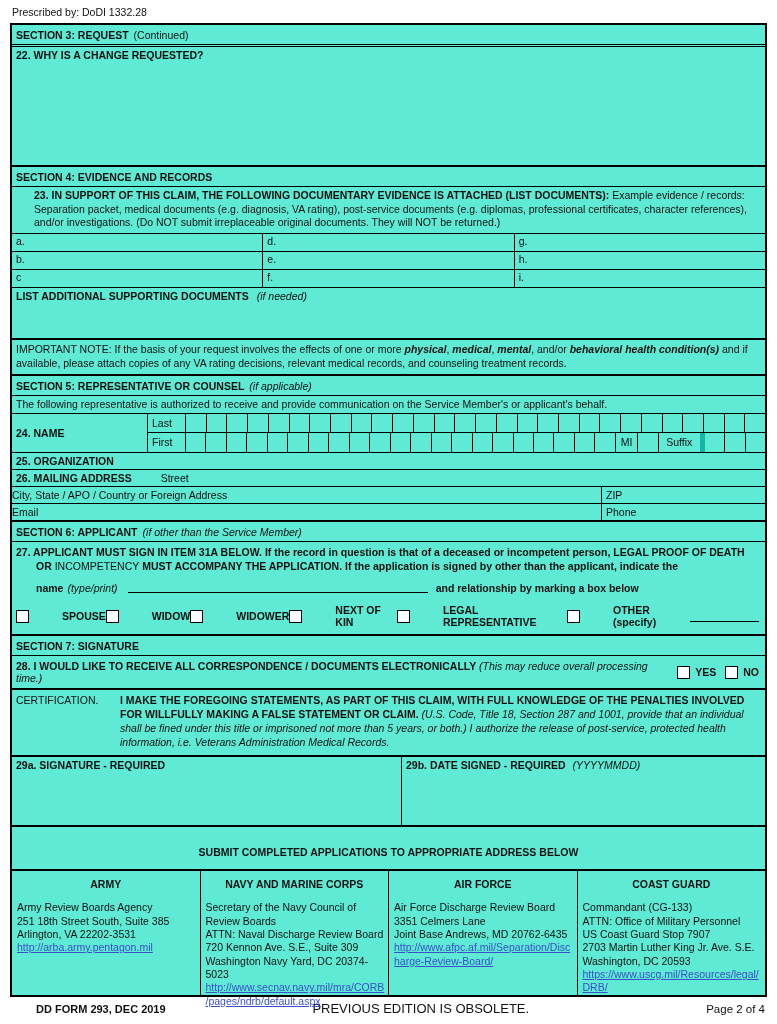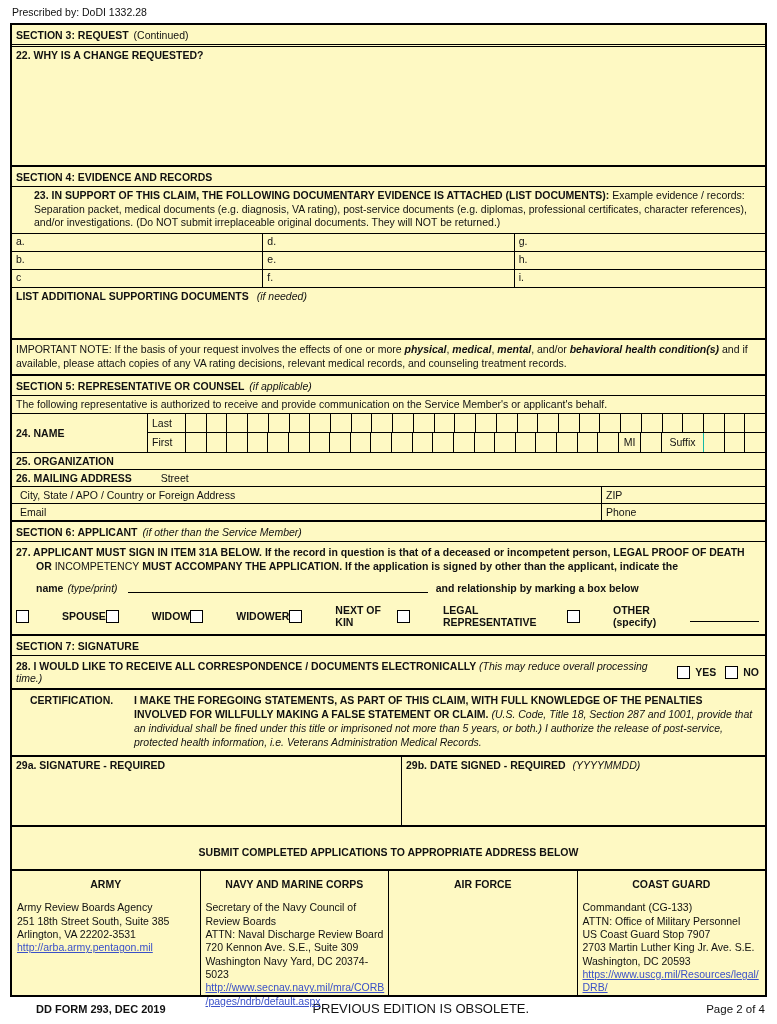--- a/index.html
+++ b/index.html
@@ -6,21 +6,21 @@
   html, body { margin:0; padding:0; }
   body {
     width: 777px; height: 1024px; overflow: hidden;
     background: #fff; color: #111;
     font-family: "Liberation Sans", sans-serif;
     font-size: 10.5px;
   }
   .page { padding: 4px 10px 0 10px; }
   .prescribed { font-size: 10.5px; padding: 2px 2px 5px 2px; }
 
-  .form { border: 2px solid #000; background: #fef9c3; }
+  .form { border: 2px solid #000; background: #5eead4; }
   .row { border-bottom: 1px solid #000; padding: 2px 4px; position: relative; }
   .row.bb2 { border-bottom-width: 2px; }
   .row.bbd { border-bottom: 3px double #000; }
   .row:last-child { border-bottom: none; }
 
   .b { font-weight: bold; }
   .i { font-style: italic; }
   .qual { margin-left: 5px; }
   .seg-b { font-weight: bold; }
   .seg-i { font-style: italic; }
@@ -45,24 +45,24 @@
   
   .ngrid { padding: 0; display: flex; }
   .ng-left { width: 136px; border-right: 1px solid #000; display: flex; align-items: center; padding-left: 4px; font-weight: bold; }
   .ng-right { flex: 1; display: flex; flex-direction: column; }
   .ng-row { display: flex; height: 19px; }
   .ng-row:first-child { border-bottom: 1px solid #000; }
   .ng-label { width: 38px; border-right: 1px solid #000; display: flex; align-items: center; padding-left: 4px; flex: none; }
   .ng-box { flex: 1; border-right: 1px solid #000; }
   .ng-box:last-child { border-right: none; }
   .ng-mi { flex: 1.1; border-right: 1px solid #000; display: flex; align-items: center; justify-content: center; }
-  .ng-suffix { flex: 2.1; border-right: 1px solid #14b8a6; display: flex; align-items: center; justify-content: center; }
+  .ng-suffix { flex: 2.1; border-right: 5px solid #14b8a6; display: flex; align-items: center; justify-content: center; }
 
   .split { padding: 0; display: flex; }
-  .split .left { flex: 1; padding: 2px 8px; }
+  .split .left { flex: 1; padding: 2px 0; }
   .split .right { width: 164px; border-left: 1px solid #000; padding: 2px 4px; }
   .street { margin-left: 26px; }
 
   
   .r27 { padding: 3px 4px 6px 4px; }
   .p27 { padding-left: 20px; text-indent: -20px; line-height: 1.4; }
   .name-line { display: flex; align-items: flex-end; margin: 7px 0 8px 20px; }
   .name-label { flex: none; font-weight: bold; }
   .fill-line { flex: none; width: 300px; border-bottom: 1px solid #000; height: 12px; margin: 0 8px 1px 10px; }
   .rel-label { flex: none; font-weight: bold; }
@@ -73,21 +73,21 @@
   .other-line { width: 72px; border-bottom: 1px solid #000; height: 12px; }
 
   
   .r28 { display: flex; align-items: center; padding: 4px 6px 4px 4px; }
   .r28-text { flex: 1; }
   .yn { display: flex; align-items: center; margin-left: 9px; }
   .yn .cb { margin-right: 5px; }
 
   
   .cert { display: flex; padding: 4px 8px 6px 4px; line-height: 1.32; }
-  .cert-label { width: 104px; flex: none; font-weight: bold; margin-left: 14px; }
+  .cert-label { width: 104px; flex: none; font-weight: normal; }
   .cert-body { flex: 1; }
 
   
   .r29 { padding: 0; display: flex; height: 70px; }
   .r29 .c29a { width: 390px; border-right: 1px solid #000; padding: 2px 4px; }
   .r29 .c29b { flex: 1; padding: 2px 4px; }
 
   .submit-hdr { height: 44px; text-align: center; font-weight: bold; padding-top: 19px; }
 
   
@@ -337,20 +337,26 @@
           <div class="addr-body">
             <div class="addr-line">Secretary of the Navy Council of Review Boards</div>
             <div class="addr-line">ATTN:  Naval Discharge Review Board</div>
             <div class="addr-line">720 Kennon Ave. S.E., Suite 309</div>
             <div class="addr-line">Washington Navy Yard, DC 20374-5023</div>
             <a class="addr-link">http://www.secnav.navy.mil/mra/CORB/pages/ndrb/default.aspx</a>
           </div>
         </div>
         <div class="addr-col">
           <div class="addr-head">AIR FORCE</div>
+          <div class="addr-body">
+            <div class="addr-line">Air Force Discharge Review Board</div>
+            <div class="addr-line">3351 Celmers Lane</div>
+            <div class="addr-line">Joint Base Andrews, MD 20762-6435</div>
+            <a class="addr-link">http://www.afpc.af.mil/Separation/Discharge-Review-Board/</a>
+          </div>
         </div>
         <div class="addr-col">
           <div class="addr-head">COAST GUARD</div>
           <div class="addr-body">
             <div class="addr-line">Commandant (CG-133)</div>
             <div class="addr-line">ATTN:  Office of Military Personnel</div>
             <div class="addr-line">US Coast Guard Stop 7907</div>
             <div class="addr-line">2703 Martin Luther King Jr. Ave. S.E.</div>
             <div class="addr-line">Washington, DC 20593</div>
             <a class="addr-link">https://www.uscg.mil/Resources/legal/DRB/</a>

